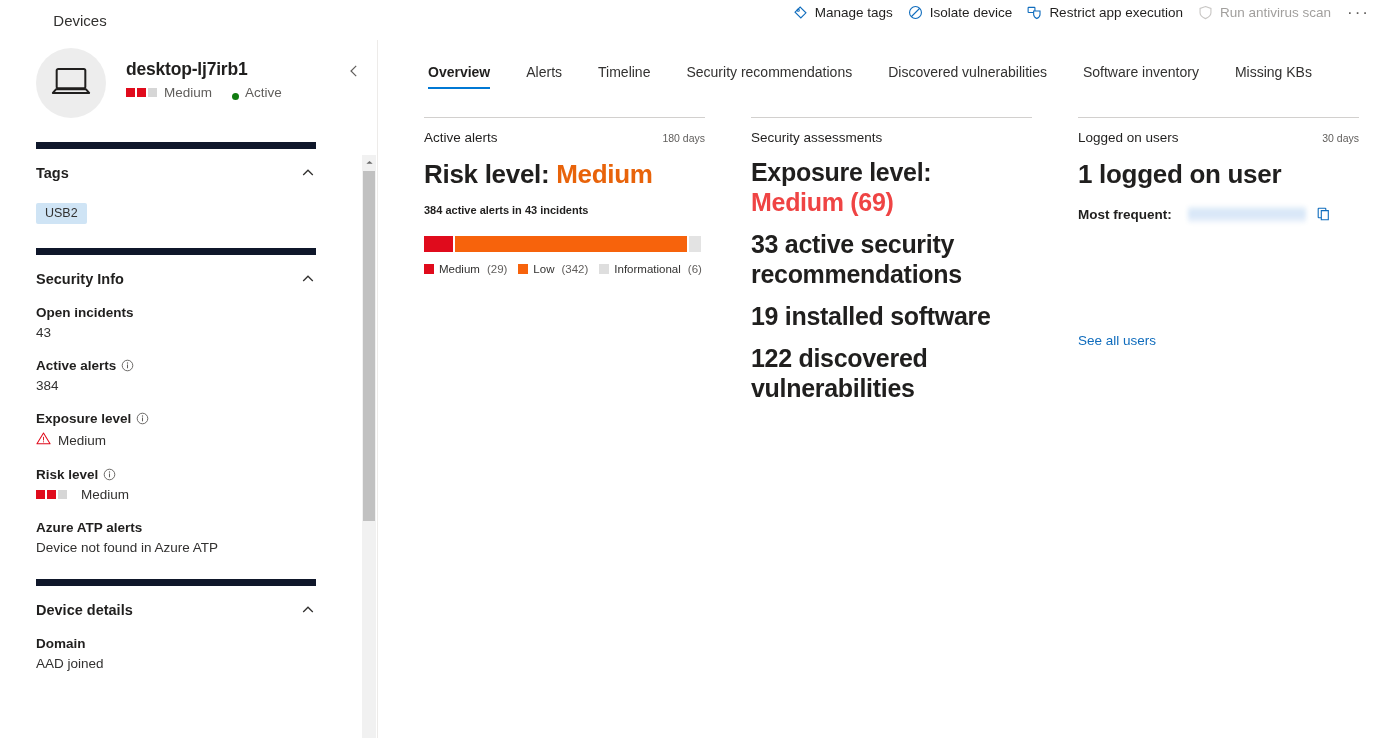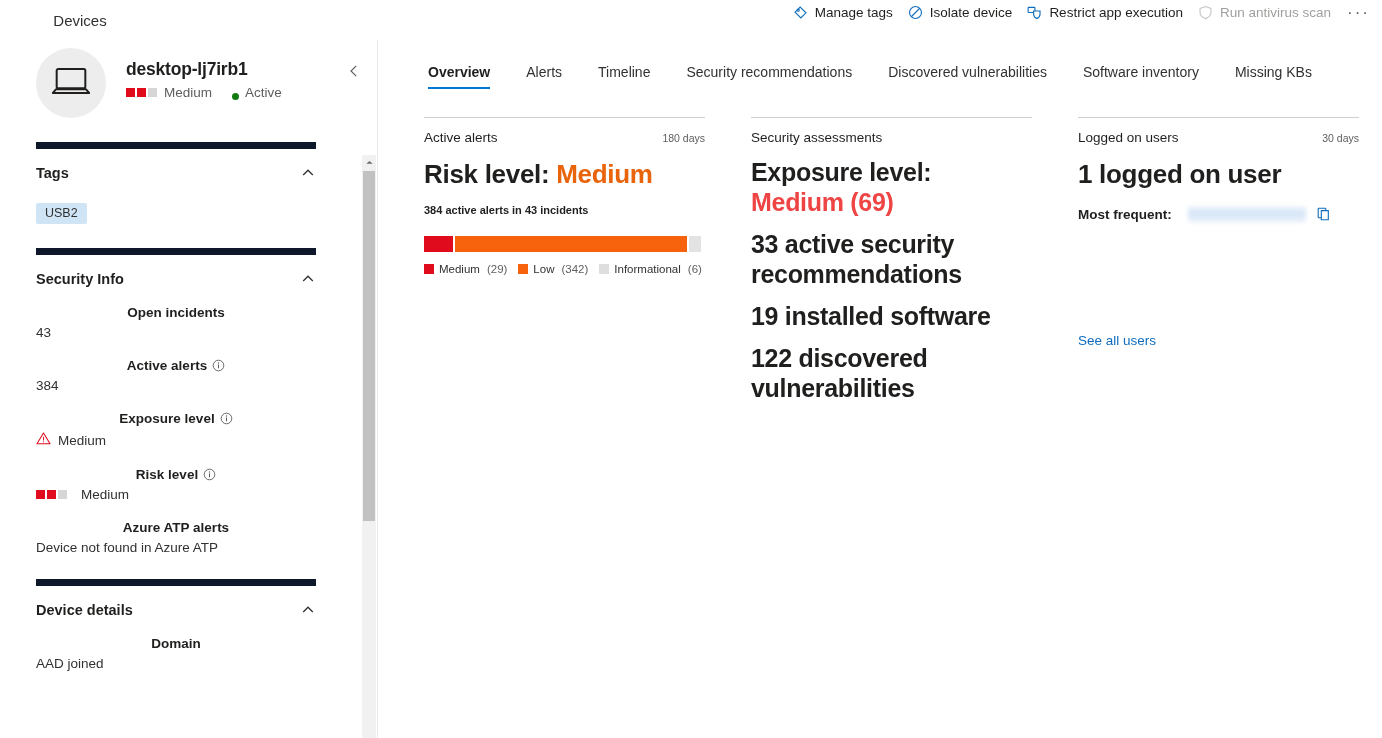--- a/index.html
+++ b/index.html
@@ -71,21 +71,21 @@
   .chev { width: 16px; height: 16px; display:block; }
   .tagrow { margin-top: 22px; margin-bottom: 14px; }
   .tagchip {
     display: inline-block; background: #cfe4f5; color: #323130;
     font-size: 12.5px; padding: 3px 9px 4px; border-radius: 2px;
   }
 
   .field { margin-top: 18px; }
   .field-label {
     font-size: 13.5px; font-weight: bold; color: #201f1e;
-    display: flex; align-items: center; gap: 5px; justify-content: center;
+    display: flex; align-items: center; gap: 5px;
   }
   .field-value { font-size: 13.5px; color: #323130; margin-top: 5px; }
   .info-i { width: 13px; height: 13px; display: block; }
   .val-with-icon { display: flex; align-items: center; gap: 7px; }
   .val-bars { display: flex; align-items: center; gap: 14px; }
 
   
   .lscroll {
     position: absolute; left: 362px; top: 155px;
     width: 14px; height: 583px; background: #f1f1f1;

